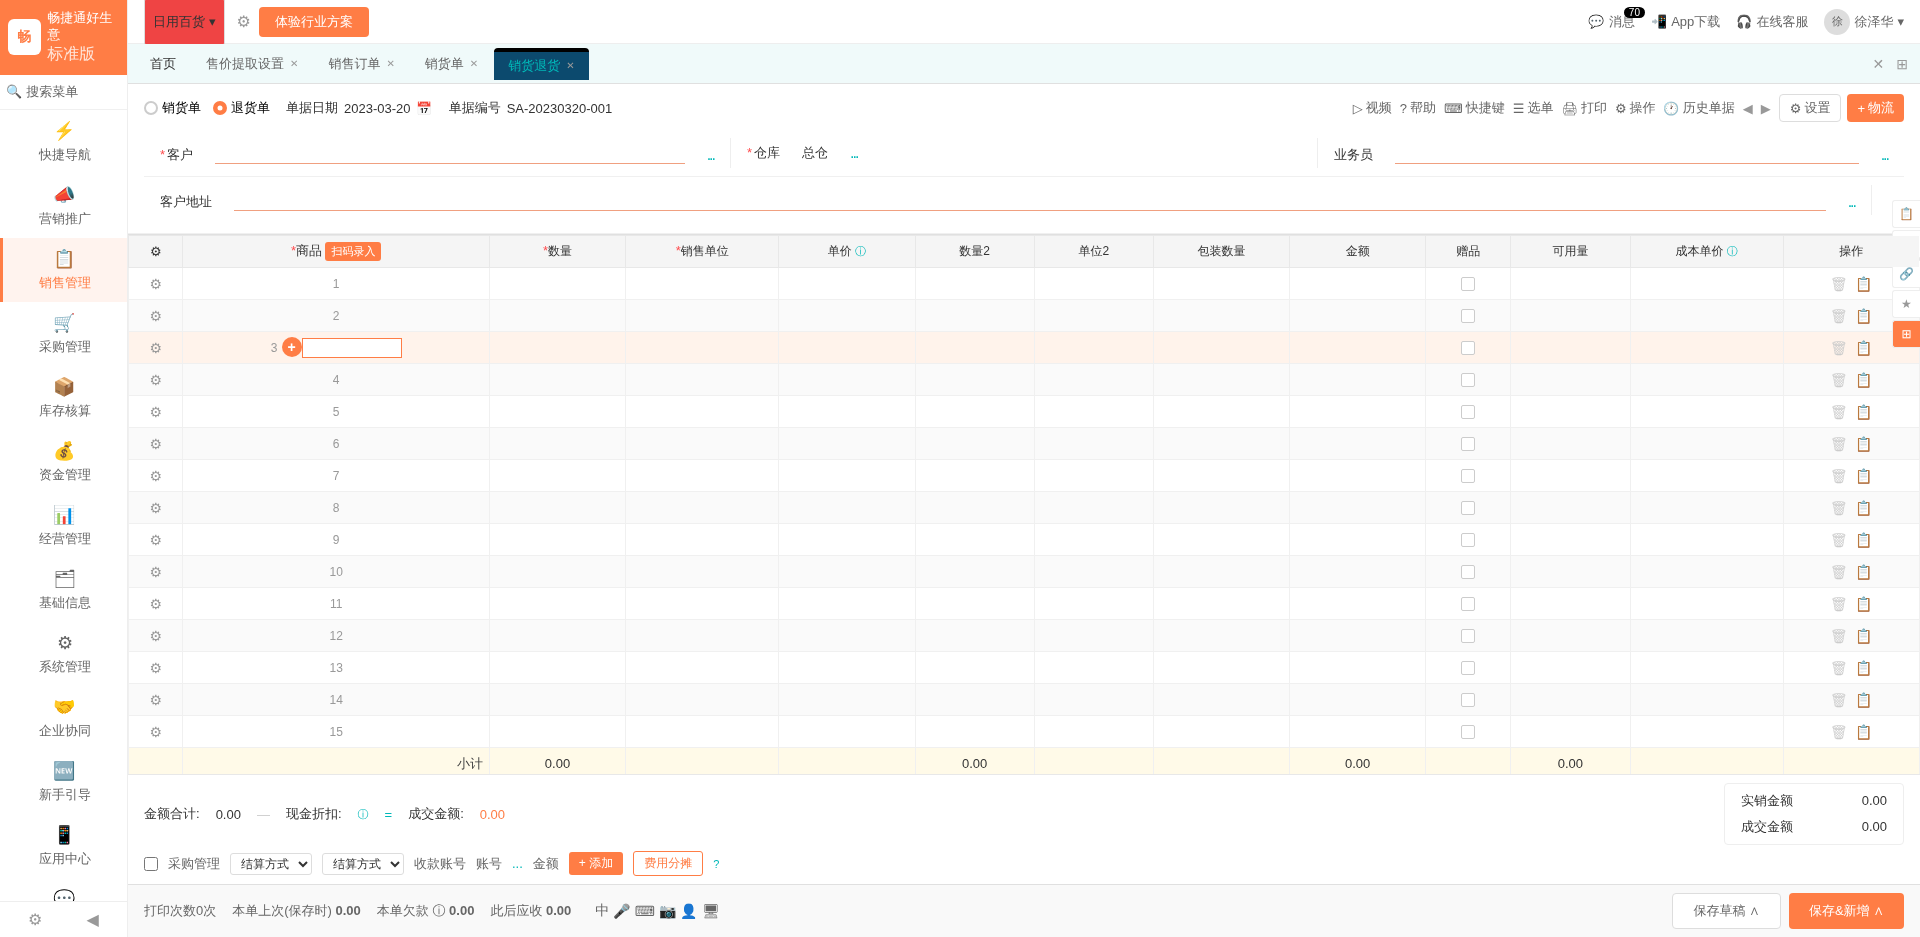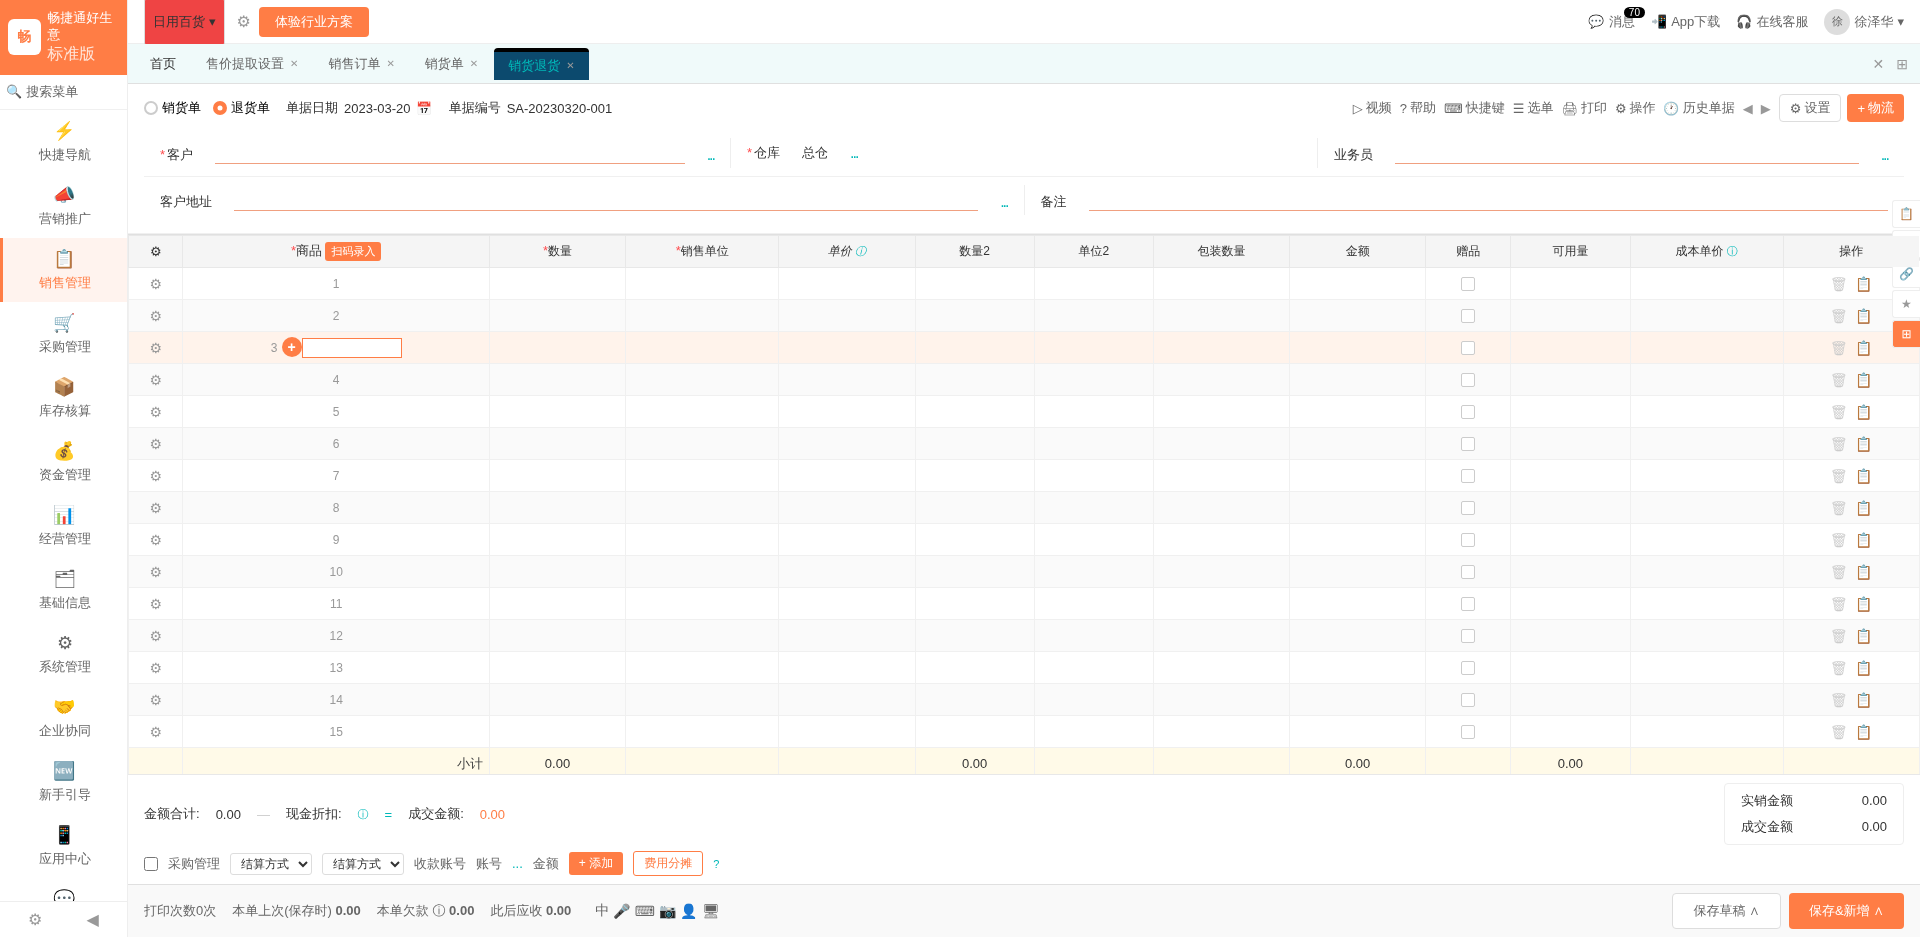--- a/index.html
+++ b/index.html
@@ -344,41 +344,37 @@
         </div>
       </div>
 
       <div class="form-fields" style="border-bottom:none;padding-top:0;">
         <div class="field-group">
           <span class="field-label">客户地址</span>
           <input class="field-input" style="width: 240px;">
           <span class="field-dots">...</span>
         </div>
         <div class="field-separator"></div>
-        <div class="field-group">
-          <span class="field-label">备注</span>
-          <input class="field-input" style="width: 400px;">
-        </div>
       </div>
     </div>
 
     <div class="table-container">
       <table class="data-table">
         <thead>
           <tr>
             <th class="th-gear" style="width:32px;">
               <span>⚙</span>
             </th>
             <th style="width:180px;">
               <span style="color:#ff4d4f;">*</span><span>商品</span>
               <button class="scan-input-btn">扫码录入</button>
             </th>
             <th style="width:80px;"><span style="color:#ff4d4f;">*</span>数量</th>
             <th style="width:90px;"><span style="color:#ff4d4f;">*</span>销售单位</th>
-            <th style="width:80px;font-style:italic;">单价 <span class="info-icon">ⓘ</span></th>
+            <th style="width:80px;">单价 <span class="info-icon">ⓘ</span></th>
             <th style="width:70px;">数量2</th>
             <th style="width:70px;">单位2</th>
             <th style="width:80px;">包装数量</th>
             <th style="width:80px;">金额</th>
             <th style="width:50px;">赠品</th>
             <th style="width:70px;">可用量</th>
             <th style="width:90px;">成本单价 <span class="info-icon">ⓘ</span></th>
             <th class="th-ops" style="width:80px;">操作</th>
           </tr>
         </thead>

